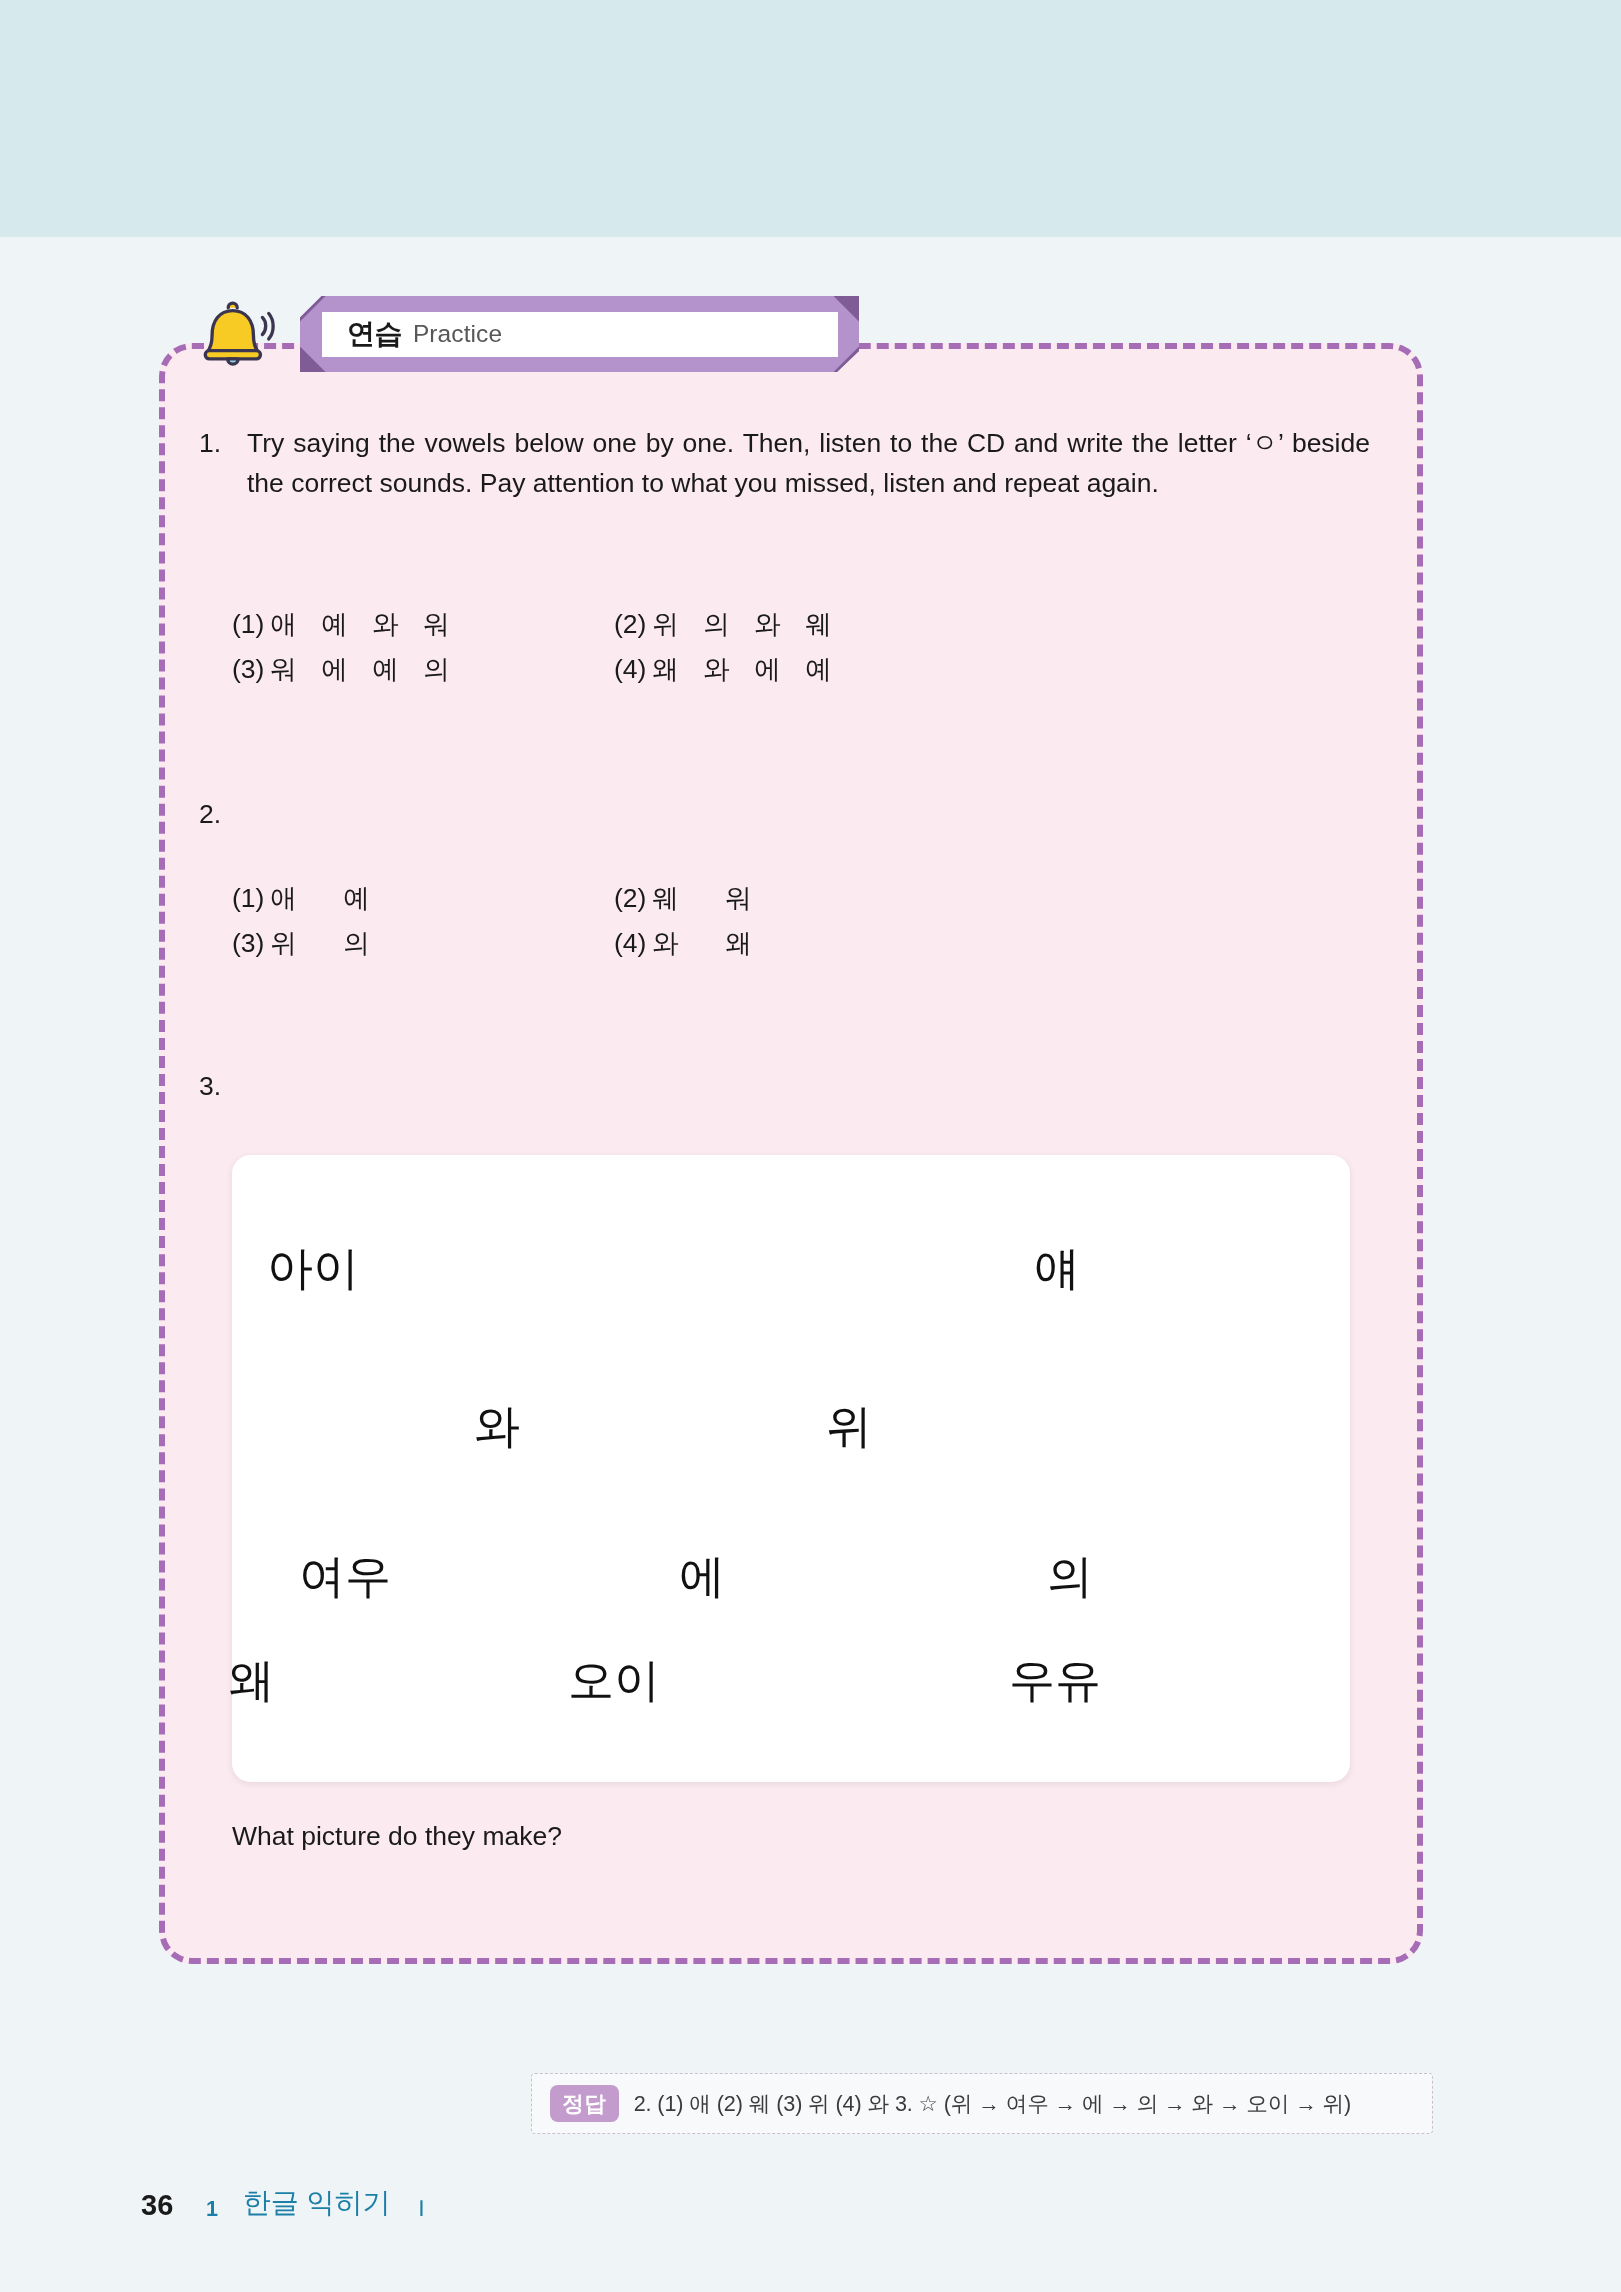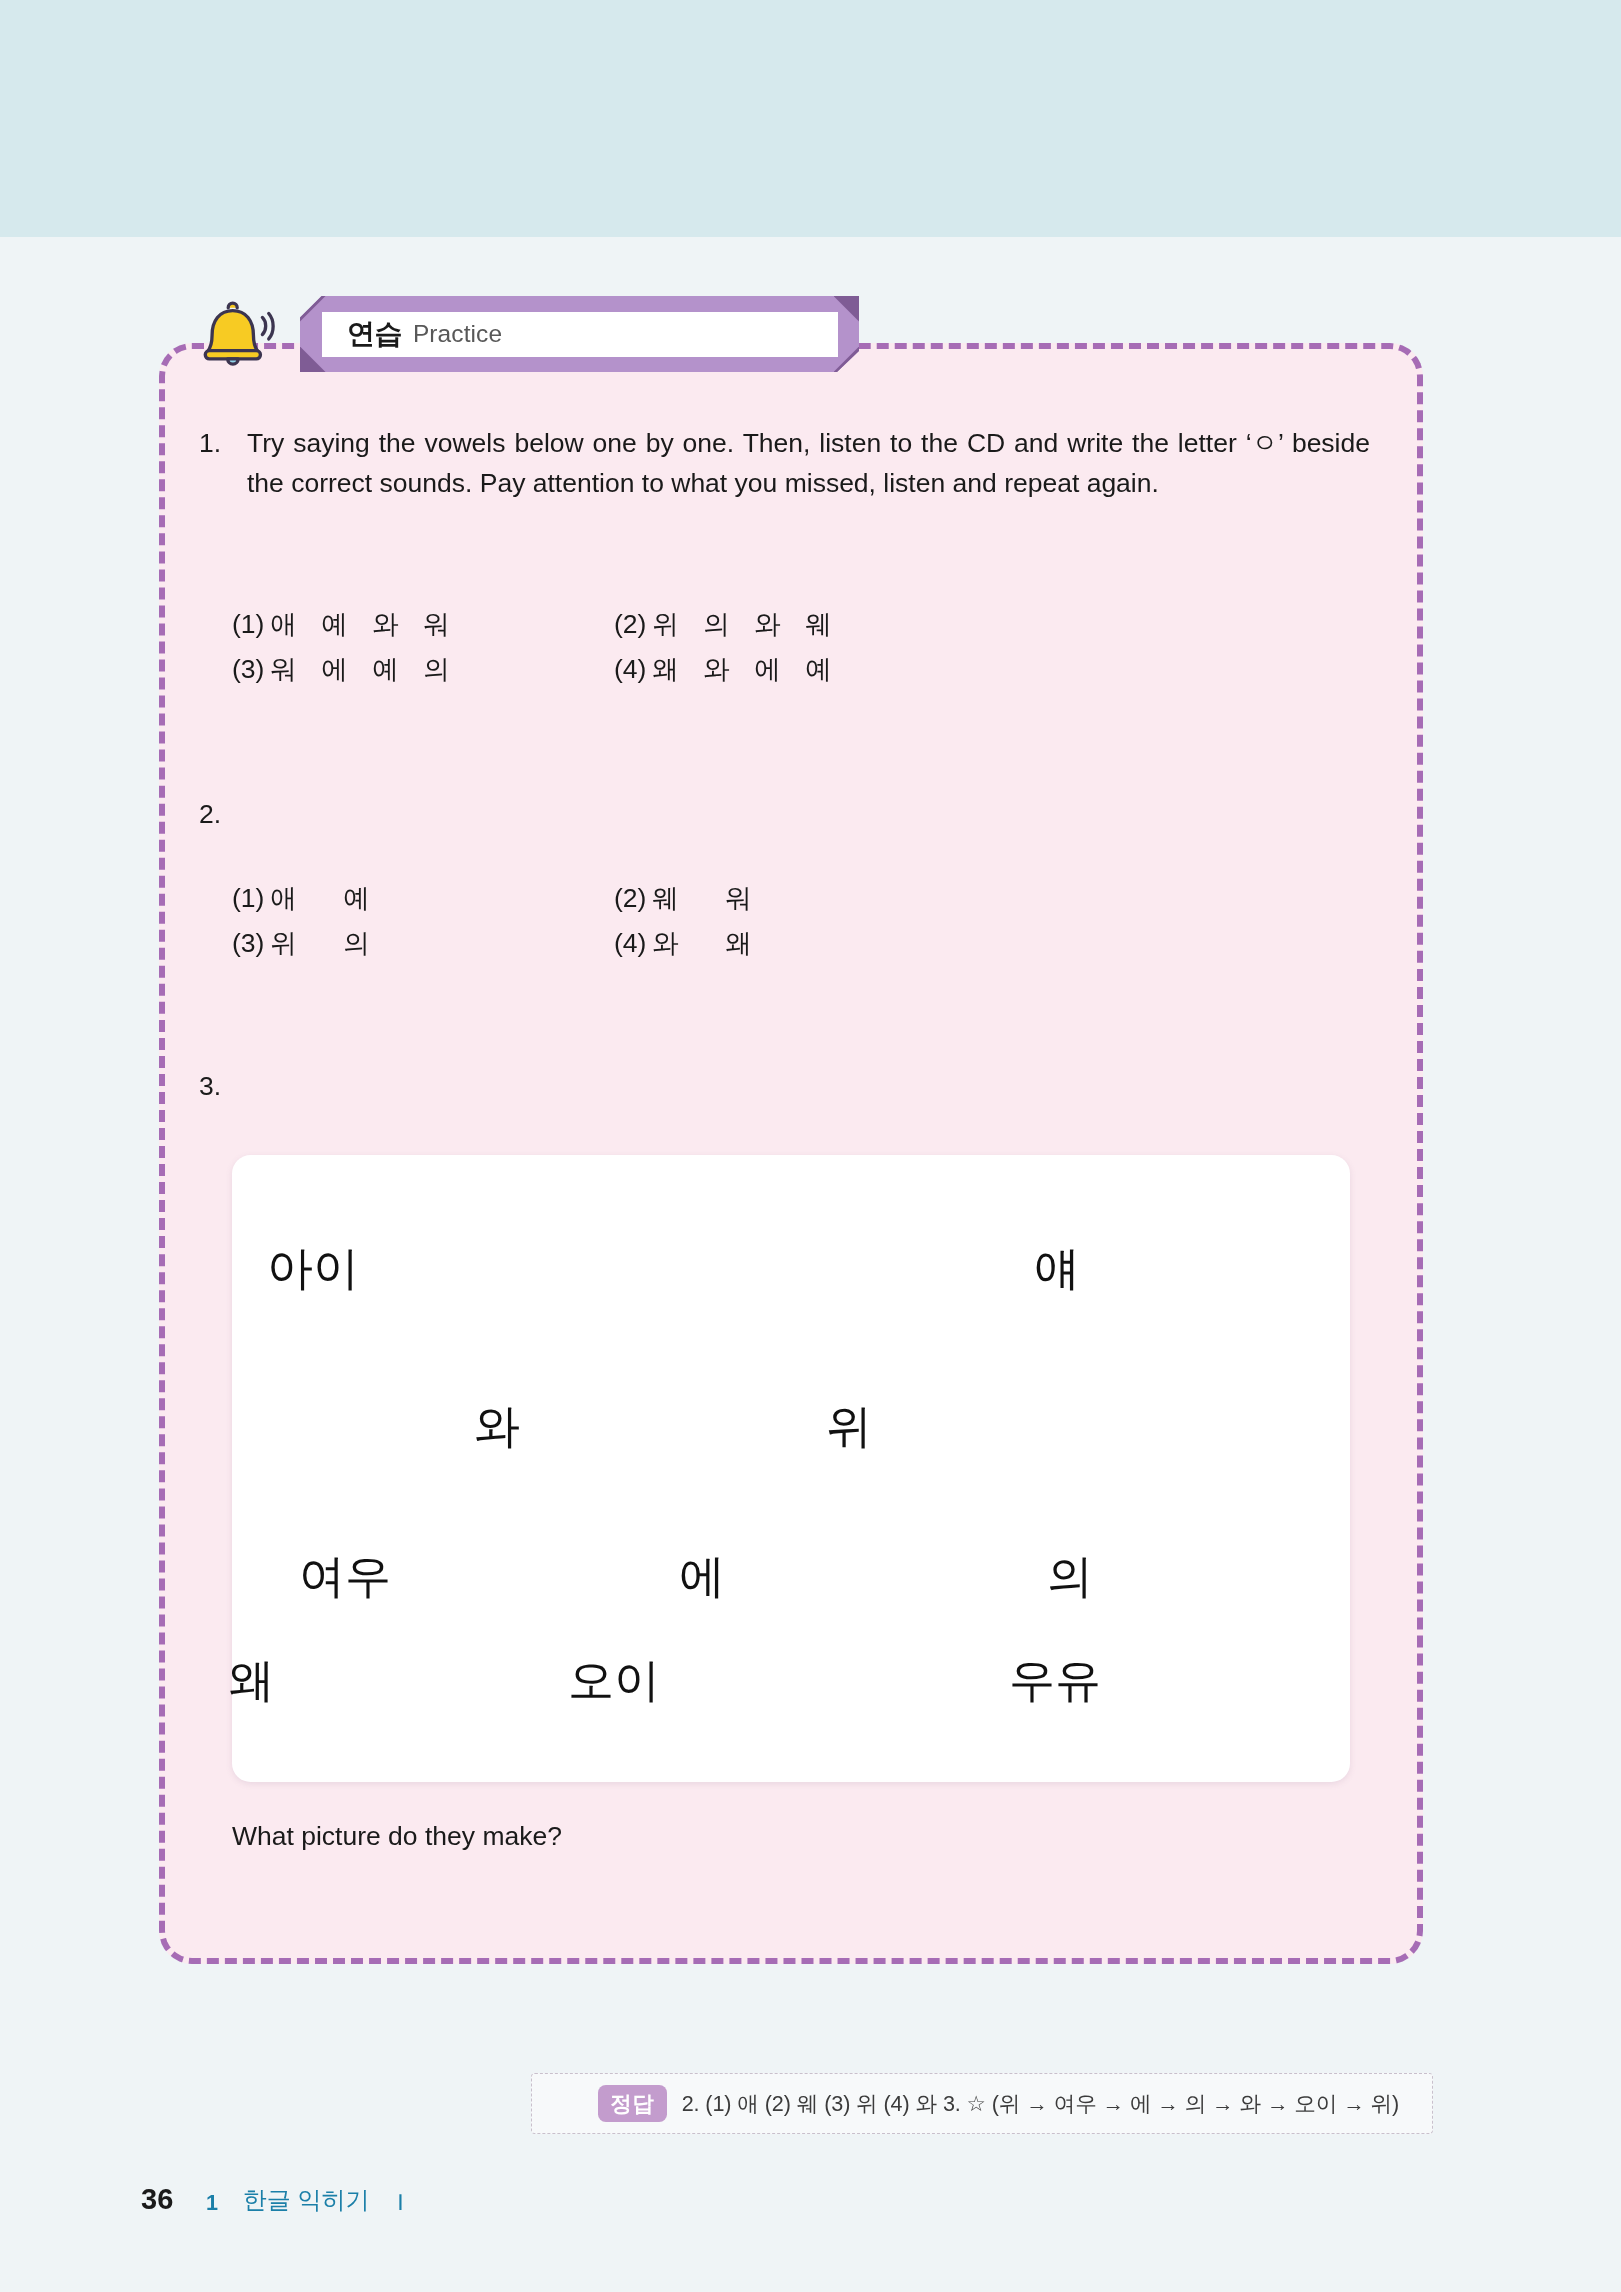--- a/index.html
+++ b/index.html
@@ -237,21 +237,20 @@
   }
   .ans-badge {
     flex: none;
     background: #c39ccd;
     color: #ffffff;
     font-size: 21.6px;
     font-weight: bold;
     border-radius: 7.8px;
     padding: 3.9px 12.7px 4.9px 12.7px;
     letter-spacing: 0.4px;
-    margin-left: 48px;
   }
   .ans-text {
     font-size: 21.6px;
     color: #3b3b3b;
     margin-left: 14.7px;
     letter-spacing: -0.1px;
     white-space: nowrap;
   }
 
   
@@ -268,21 +267,21 @@
     font-weight: bold;
     color: #1a1a1a;
   }
   .footer-chapnum {
     font-size: 21.6px;
     font-weight: bold;
     color: #1b7fa8;
     margin-left: 15.7px;
   }
   .footer-chapname {
-    font-size: 24px;
+    font-size: 28px;
     color: #1b7fa8;
     margin-left: 7.8px;
     margin-top: 28px;
   }
   .footer-roman {
     font-size: 21.6px;
     color: #1b7fa8;
     margin-left: 10.8px;
     font-family: "Liberation Serif", serif;
   }

